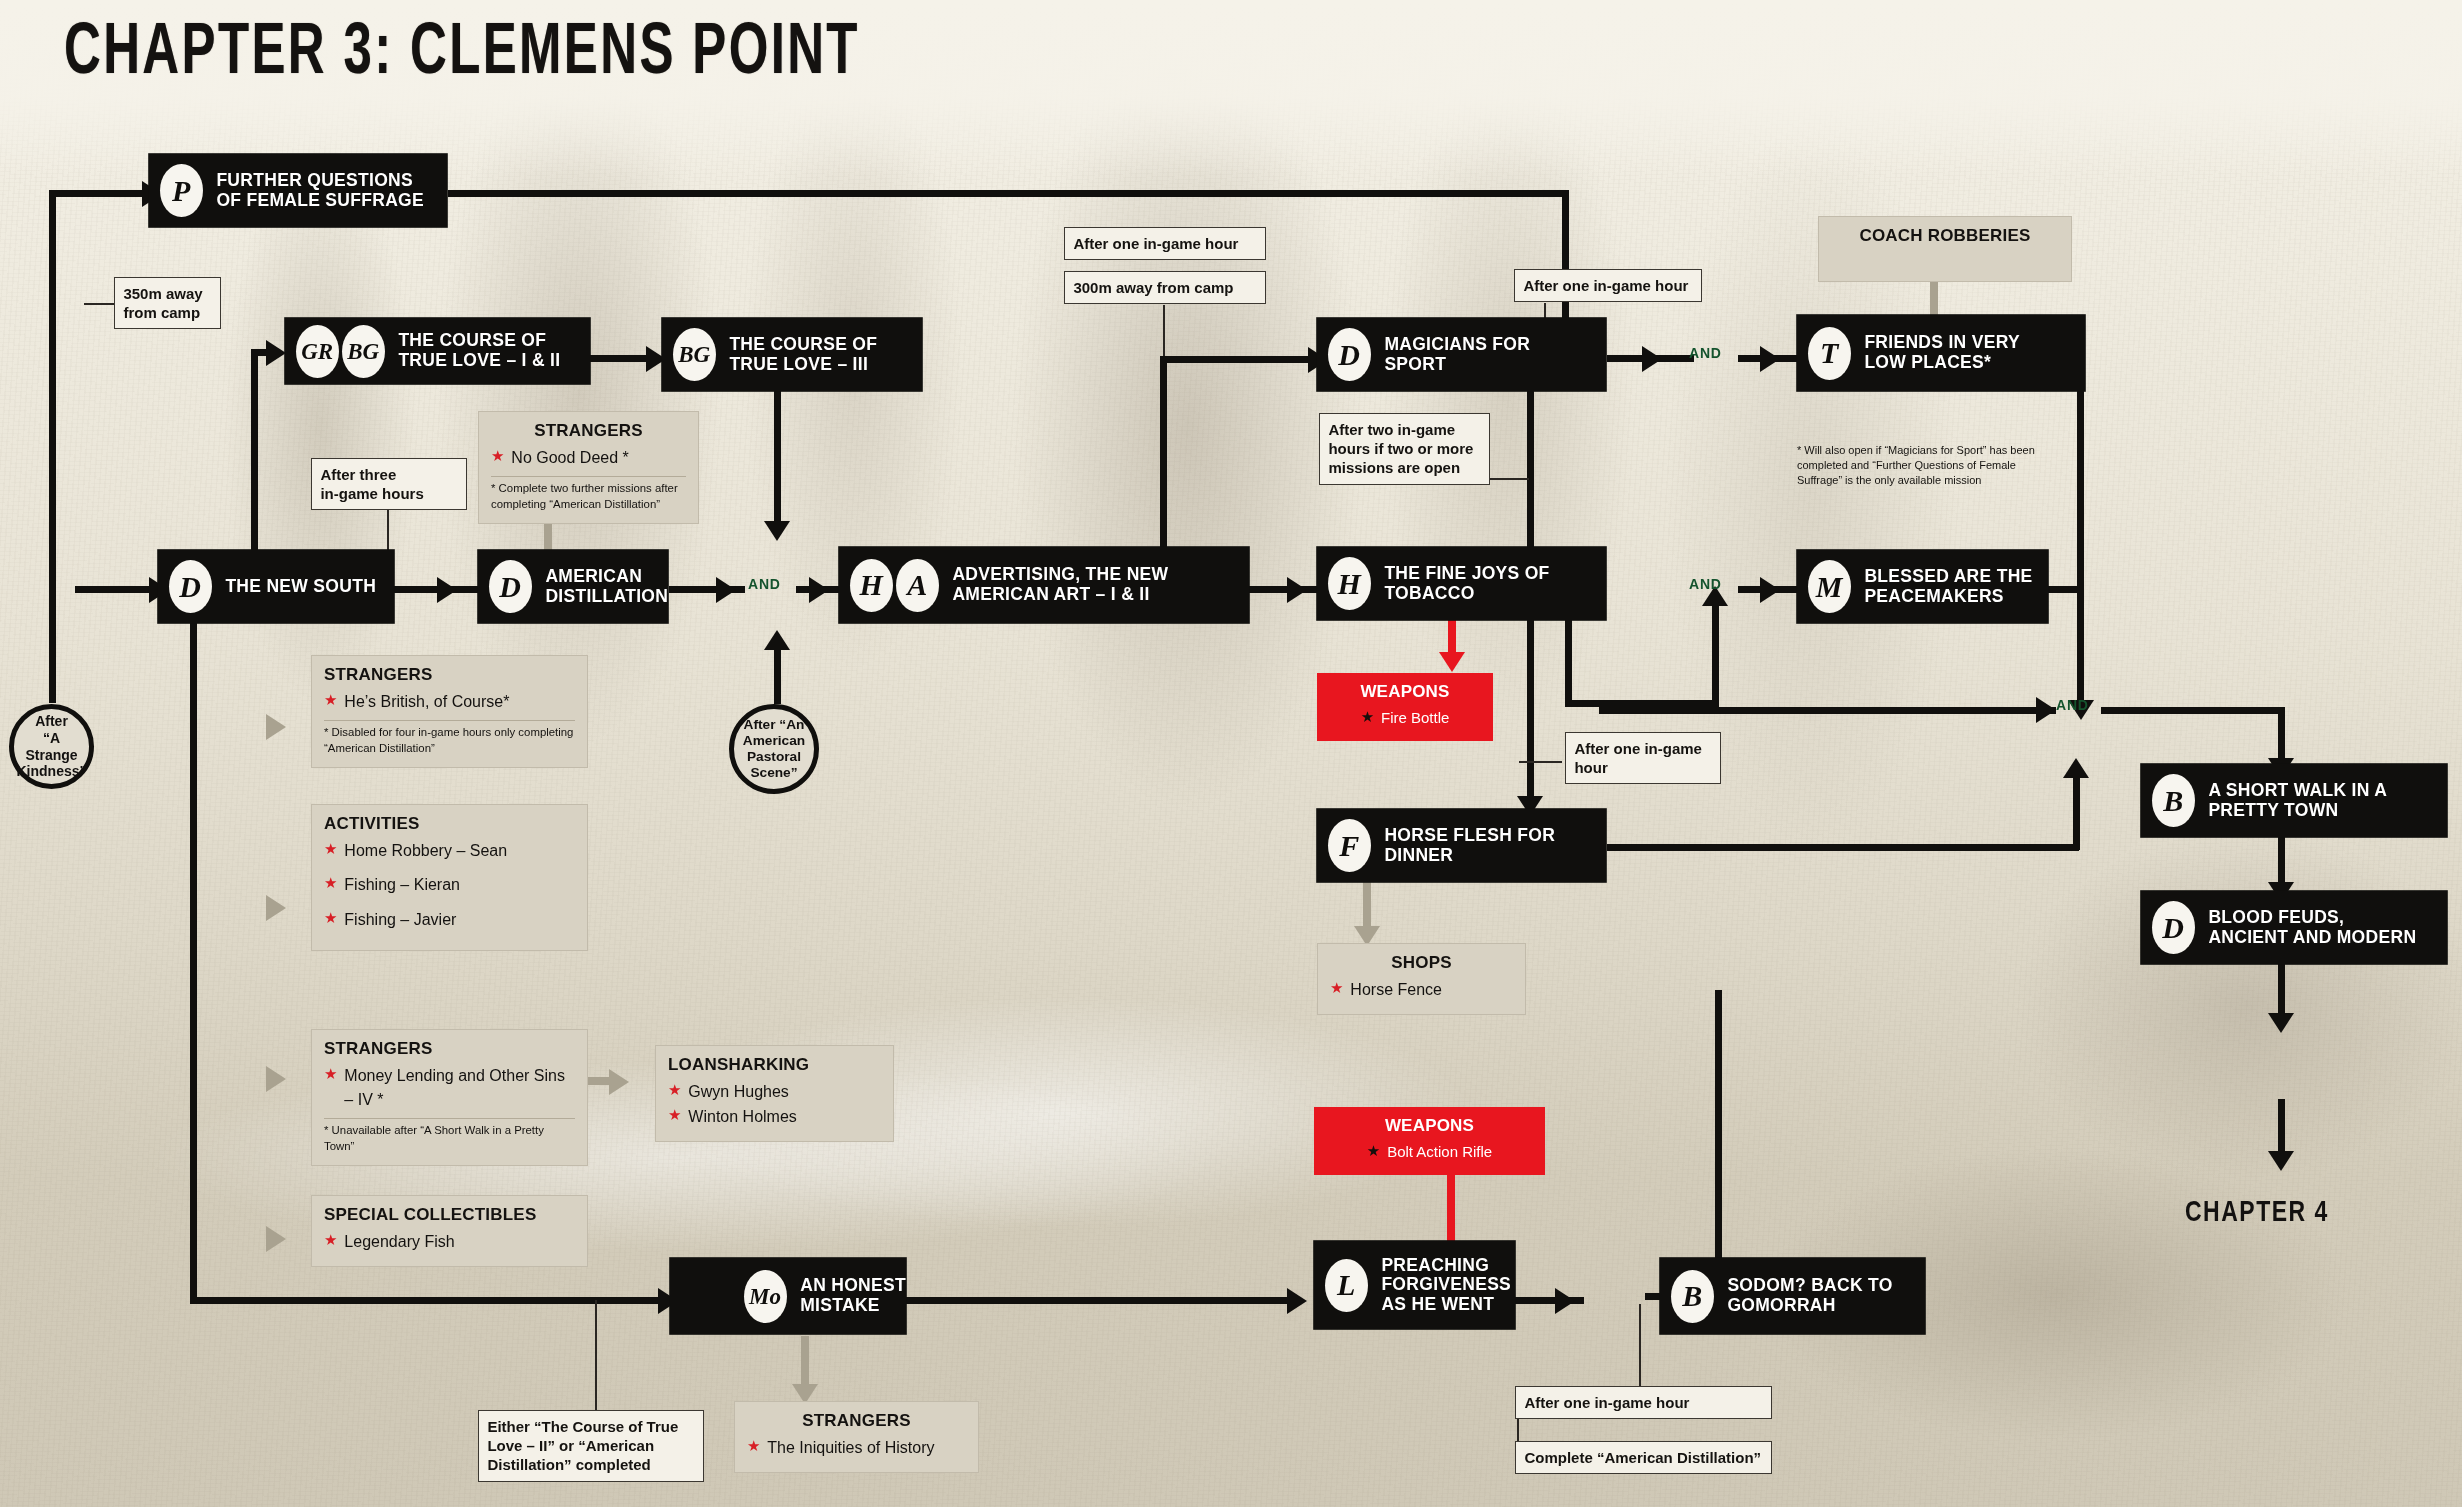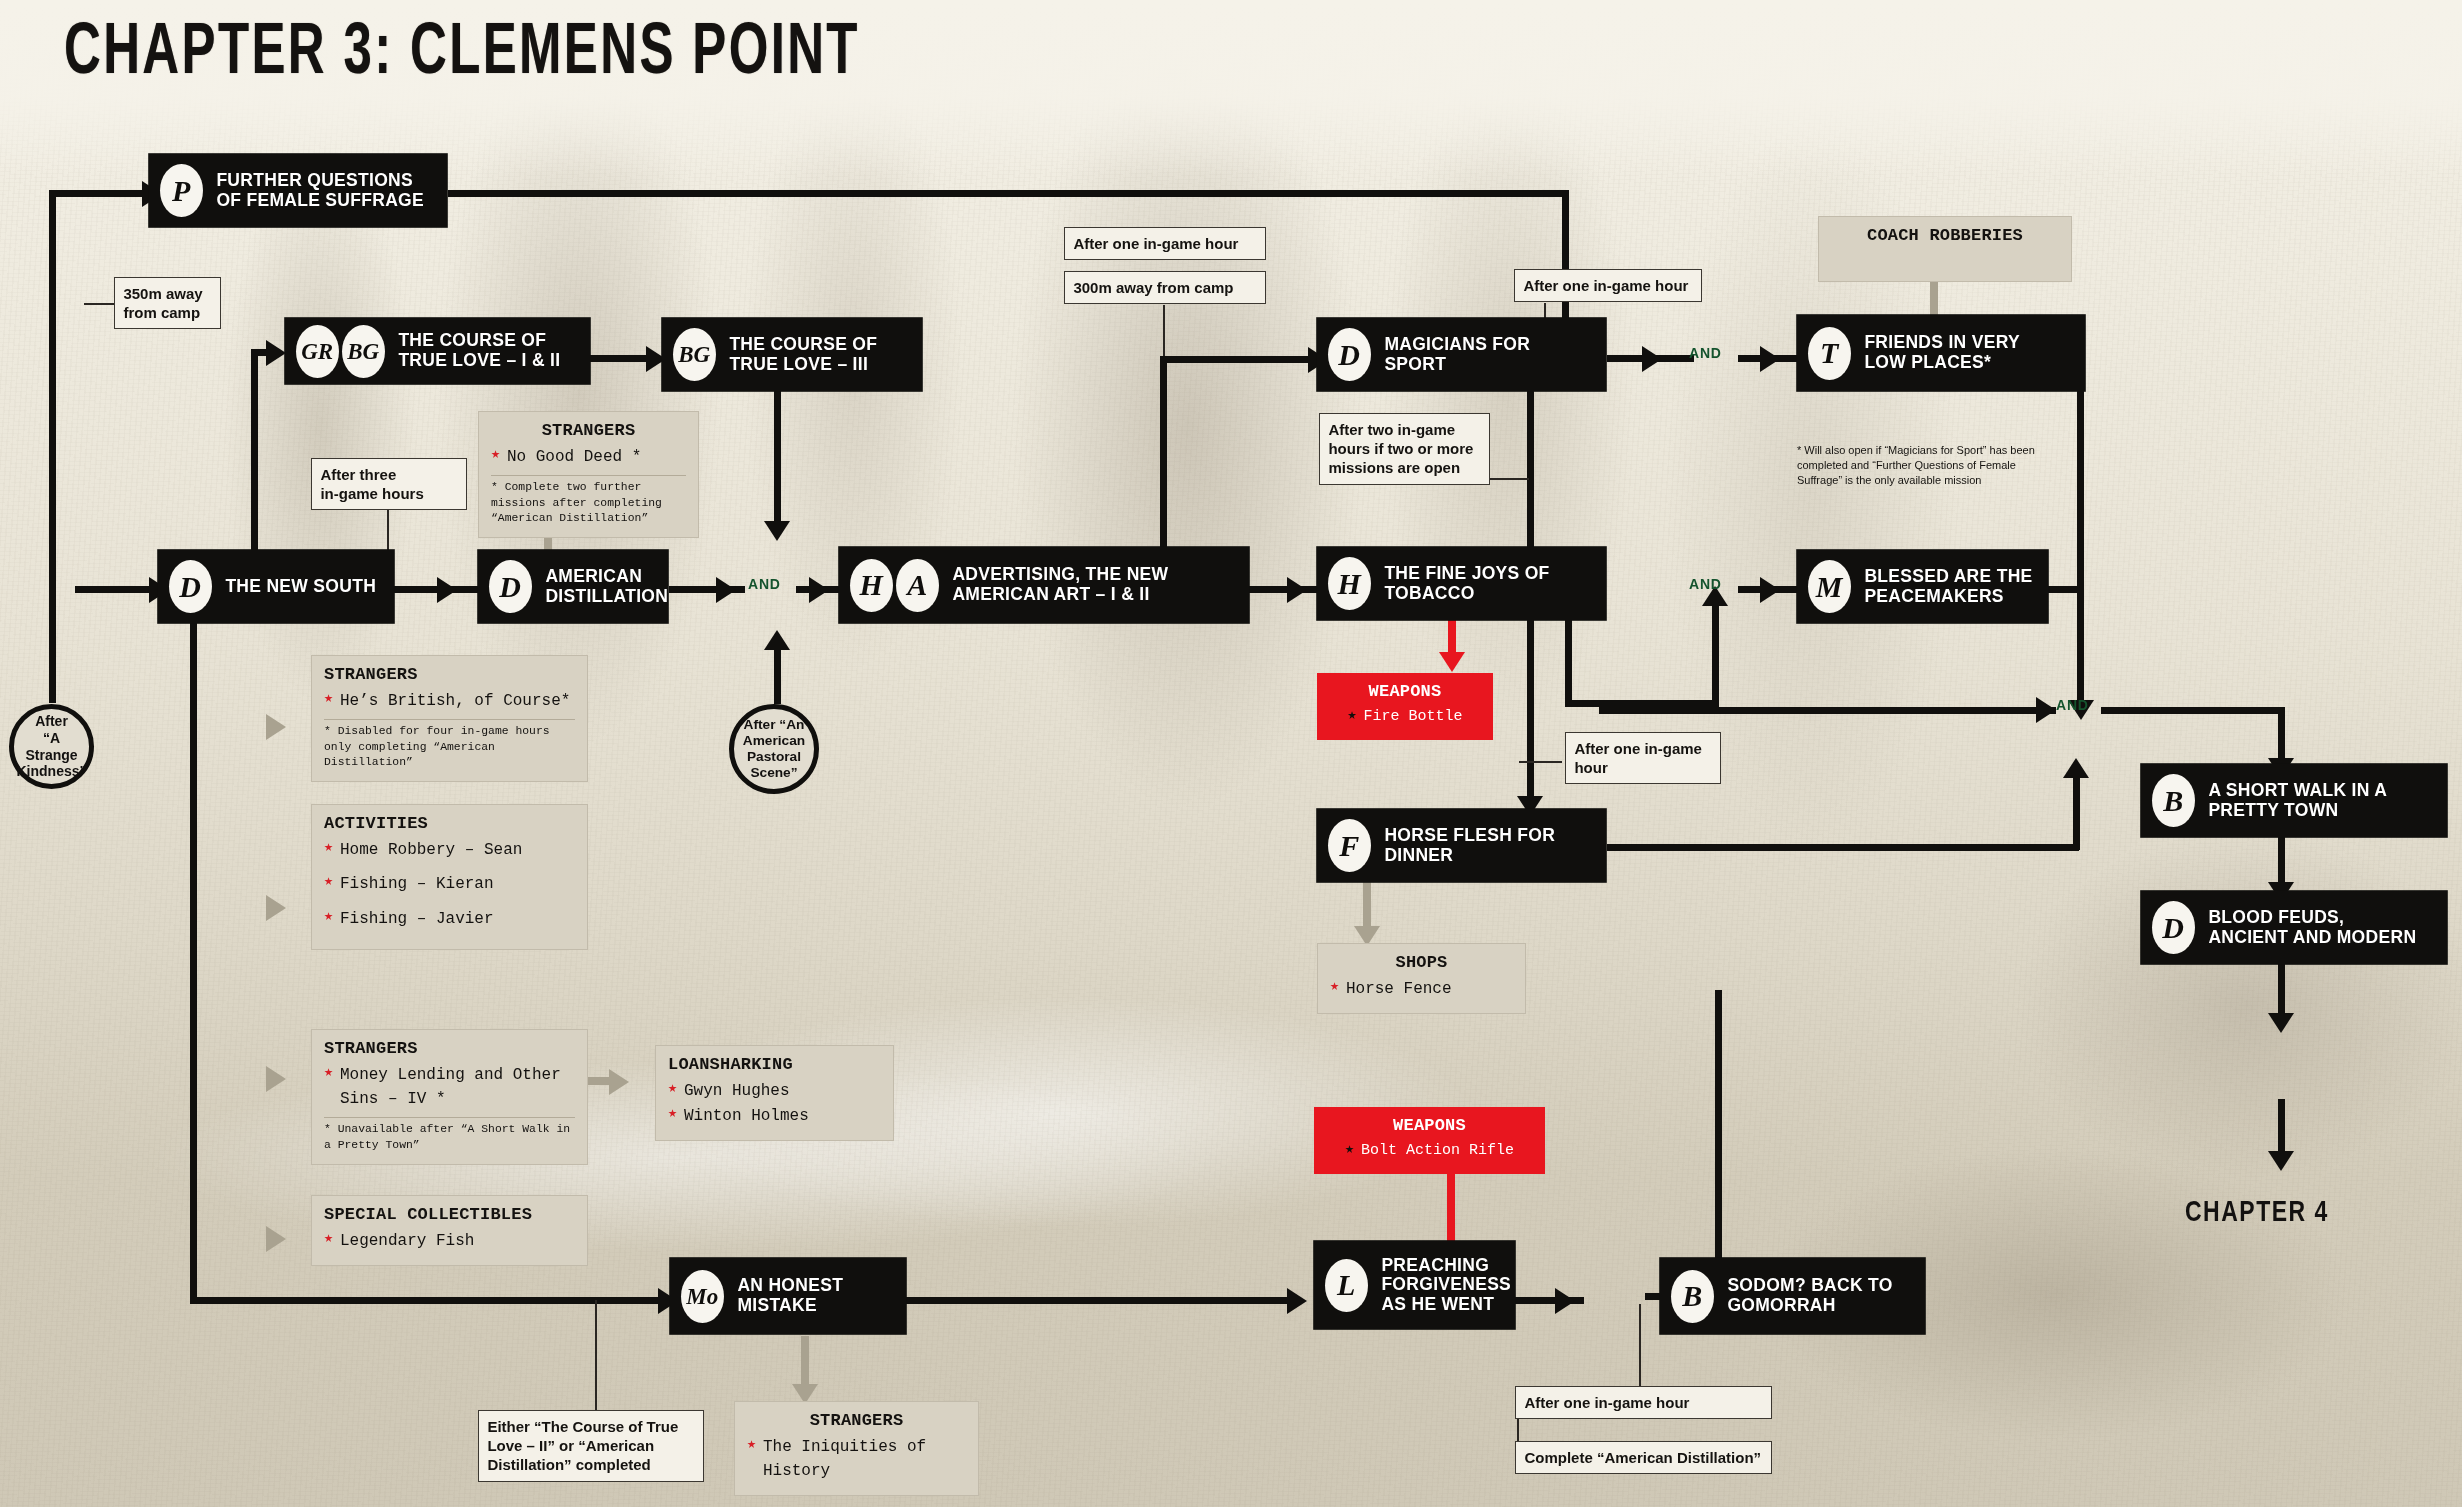--- a/index.html
+++ b/index.html
@@ -71,21 +71,21 @@
     text-transform:uppercase;white-space:pre-line;
   }
   .node.textonly{justify-content:flex-start;}
   .node.textonly .ntext{padding-left:13.7px;}
   .pad-l{padding-left:10.7px;}
   .gap{padding-left:10.7px;}
 
   
   .panel{
     position:absolute;background:#d8d2c3;border:0.8px solid #c2bbab;
-    padding:9px 12px 10.7px 12px;color:#141210;font-family:Liberation Mono, monospace;
+    padding:9px 12px 10.7px 12px;color:#141210;
   }
   .panel .ptitle{font-weight:bold;font-size:17px;letter-spacing:0.2px;margin-bottom:4.6px;text-transform:uppercase;}
   .panel .pitem{font-size:16px;line-height:1.5;display:flex;align-items:flex-start;gap:6.9px;margin:1.5px 0;}
   .panel .pitem .star{color:#d81f26;font-size:15px;line-height:1.35;flex:0 0 auto;}
   .panel .pfootsep{border-top:0.8px solid #b3ab99;margin:6px 0 4.6px 0;}
   .panel .pfoot{font-size:11.4px;line-height:1.35;}
   .panel.center .ptitle{text-align:center;}
   .panel.center-all{text-align:center;}
 
   
@@ -399,21 +399,21 @@
 
   <div class="node" style="left:2141px;top:891px;width:306px;height:73px;">
     <div class="badges pad-l">
       <div class="badge">D</div>
     </div>
     <div class="ntext gap">BLOOD FEUDS,
 ANCIENT AND MODERN</div>
   </div>
 
 
-  <div class="node" style="left:670px;top:1258px;width:236px;height:76px;">
+  <div class="node" style="left:670px;top:1258px;width:236px;height:76px;justify-content:flex-end;">
     <div class="badges pad-l">
       <div class="badge sm">Mo</div>
     </div>
     <div class="ntext gap">AN HONEST
 MISTAKE</div>
   </div>
 
   <div class="node" style="left:1314px;top:1241px;width:201px;height:88px;">
     <div class="badges pad-l">
       <div class="badge">L</div>

